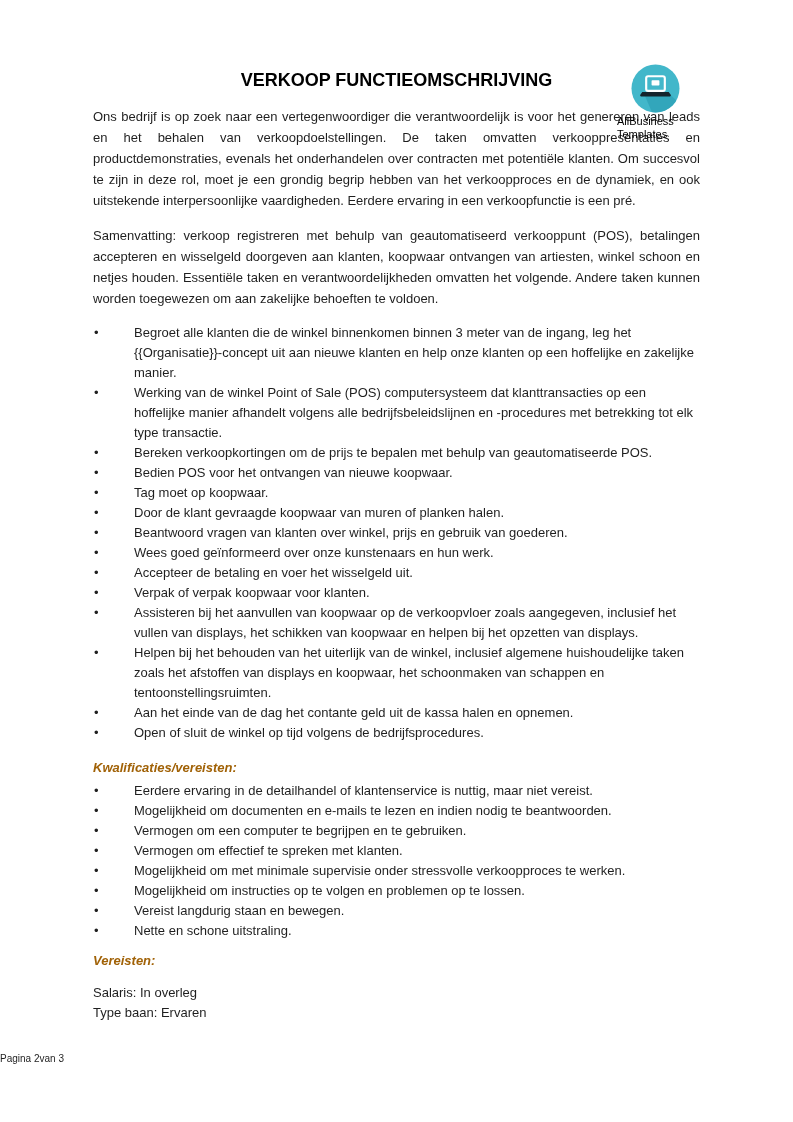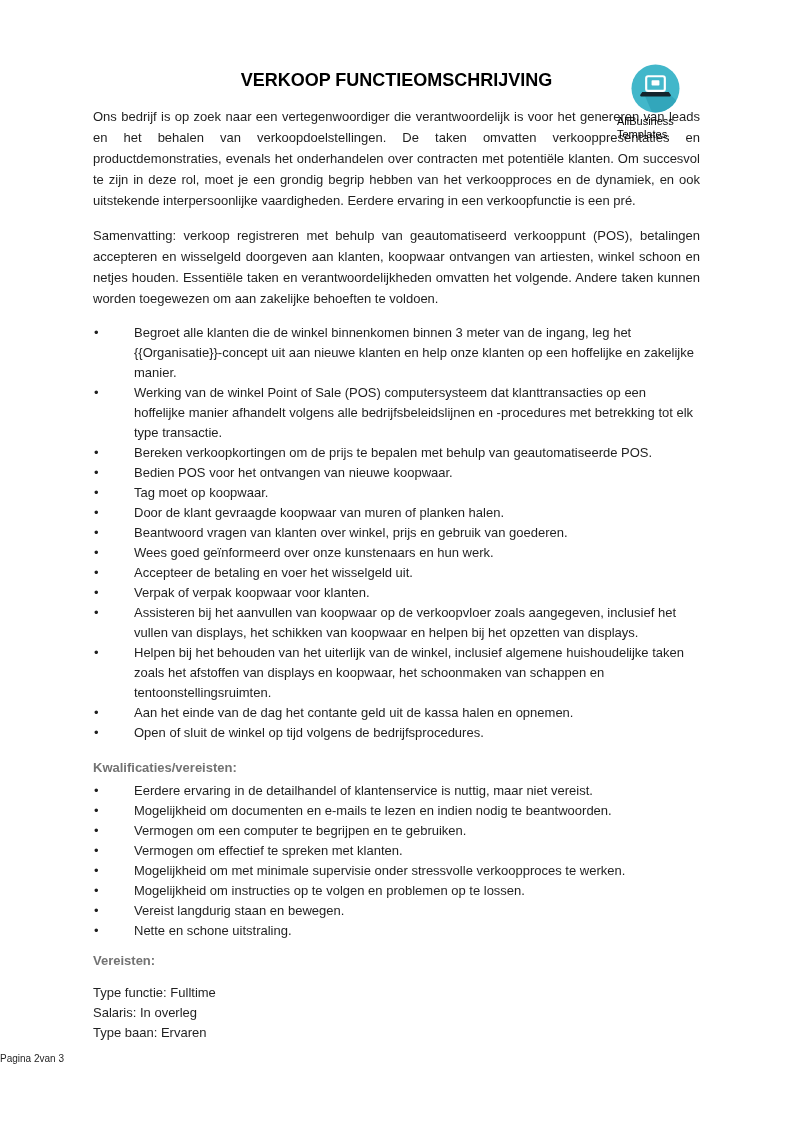--- a/index.html
+++ b/index.html
@@ -20,21 +20,21 @@
     font-weight:700;
     font-size:18px; line-height:24px;
     color:#000;
   }
   .content { margin:0 93px; }
   p.just { text-align:justify; margin:14px 0 0; line-height:21px; }
   ul.doc-list { list-style:none; margin:14px 0 0; padding:0; }
   ul.doc-list.tight { margin-top:3px; }
   ul.doc-list li { position:relative; padding-left:41px; }
   .bullet { position:absolute; left:1px; top:0; }
-  .section-heading { font-weight:700; margin:15px 0 0; color:#737373; }
+  .section-heading { font-weight:700; margin:15px 0 0; color:#a16207;font-style:italic; }
   .section-heading.more-gap { margin-top:10px; }
   .req-lines { margin-top:12px; }
   .req-line { line-height:20px; }
   .footer {
     position:absolute; left:0; right:0; top:1053px;
     font-size:10px; line-height:12px;
     color:#1f1f1f;
   }
   .logo {
     position:absolute; top:64px; left:617px; width:76px;
@@ -193,21 +193,20 @@
         <li>
           <span class="bullet">•</span>
           <span>Nette en schone uitstraling.</span>
         </li>
       </ul>
 
     <div class="section-heading more-gap">Vereisten:</div>
 
     <div class="req-lines">
 
-        <div class="req-line">Type functie: Fulltime</div>
 
         <div class="req-line">Salaris: In overleg</div>
 
         <div class="req-line">Type baan: Ervaren</div>
       </div>
 
   </div>
 
   <div class="footer">Pagina 2van 3</div>
 

